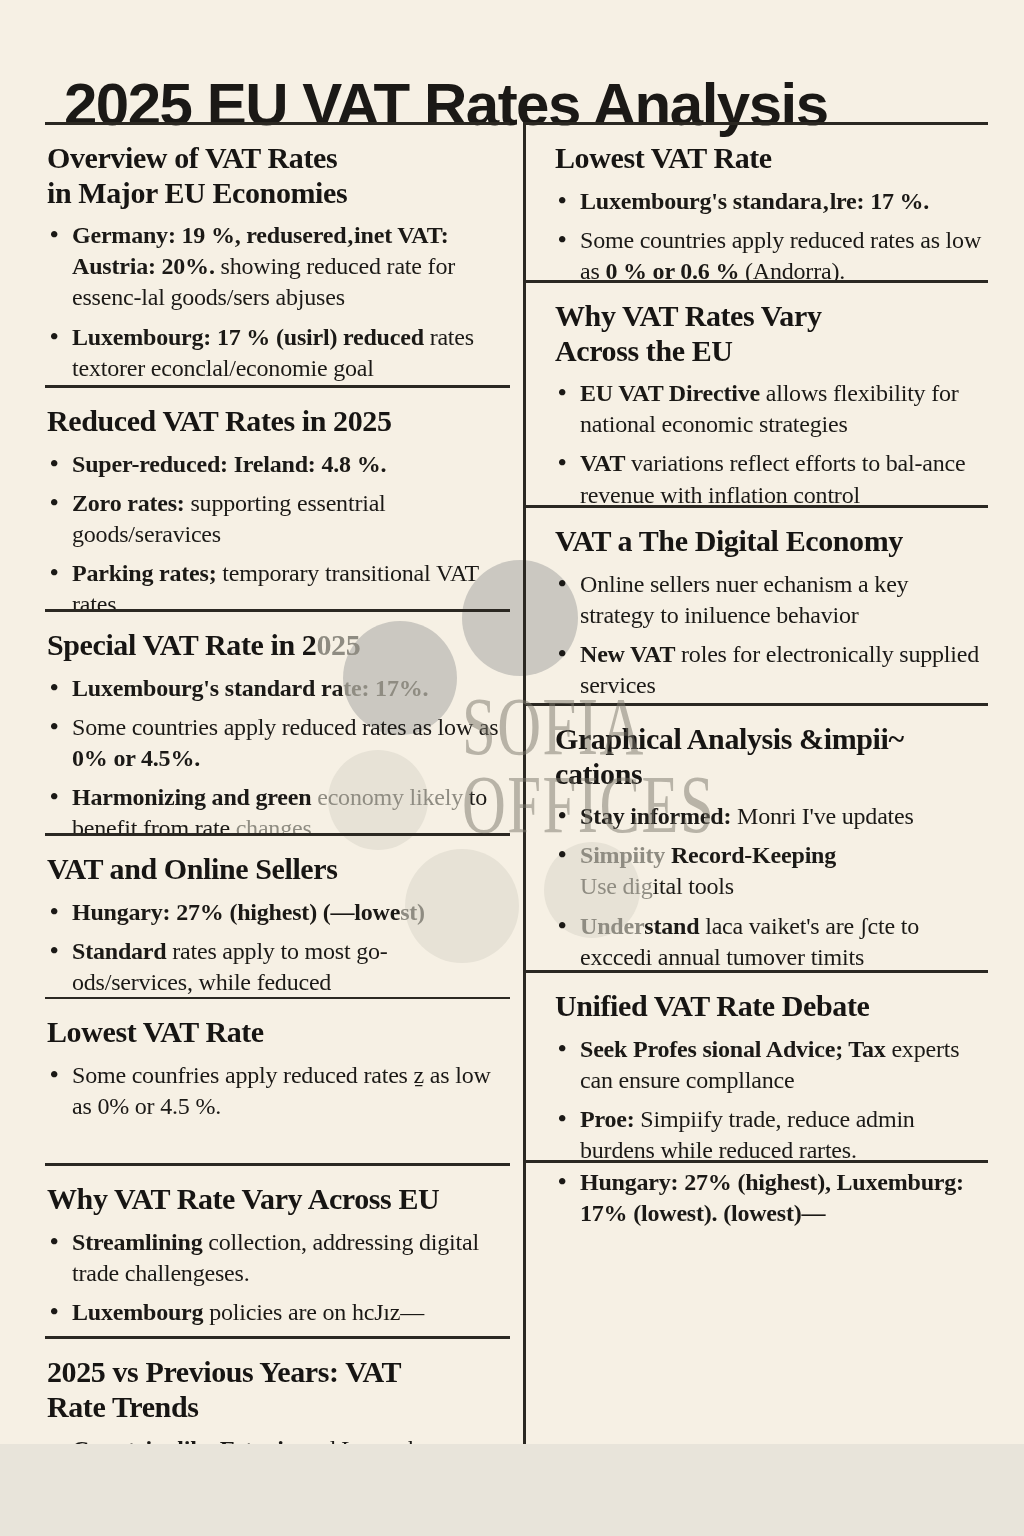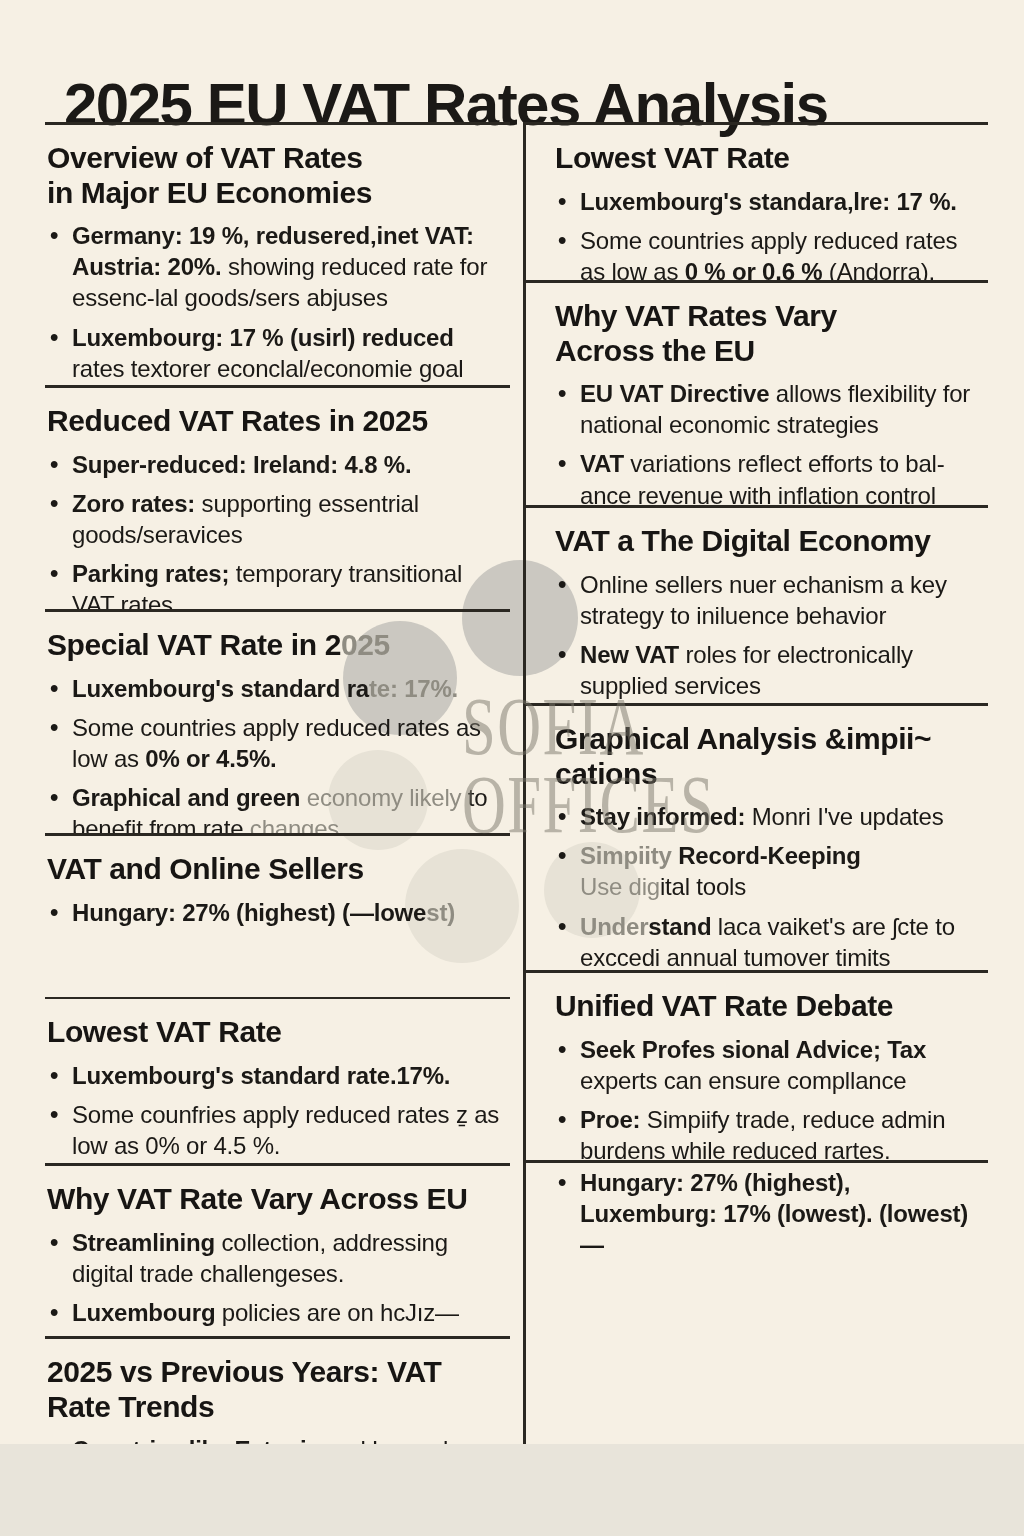--- a/index.html
+++ b/index.html
@@ -6,21 +6,21 @@
   .page{position:relative;width:1024px;height:1444px;background:#f6f0e4;overflow:hidden;
         font-family:"Liberation Sans","DejaVu Sans",sans-serif;color:#1b1916;}
   .circle{position:absolute;border-radius:50%;z-index:1;}
   .c-dark{background:#cbc8c1;}
   .c-light{background:#e7e2d6;}
   .title{position:absolute;left:64px;top:30px;font-size:60px;font-weight:700;letter-spacing:-1.5px;z-index:2;}
   .divider{position:absolute;left:523px;top:122px;width:3px;height:1368px;background:#2b2822;z-index:2;}
   .col{position:absolute;top:122px;z-index:2;}
   .col-left{left:45px;width:465px;}
   .col-right{left:526px;width:462px;}
-  .sec{box-sizing:border-box;border-top:3px solid #2b2822;padding:4px 4px 0 2px;overflow:hidden;}
+  .sec{box-sizing:border-box;border-top:3px solid #2b2822;padding:4px 4px 0 2px;overflow:hidden;font-family:Liberation Serif, serif;}
   .col-right .sec{padding-left:29px;}
   .sec.thin{border-top-width:2px;}
   .h{font-size:30px;font-weight:700;line-height:1.15;letter-spacing:-0.4px;margin:12px 0 10px;white-space:pre-line;color:#171513;}
   .bl{list-style:none;margin:0;padding:0;}
   .bi{position:relative;padding-left:25px;font-size:24px;line-height:1.3;margin:0 0 8px;white-space:pre-line;letter-spacing:-0.2px;}
   .bi::before{content:"•";position:absolute;left:3px;top:-1px;font-weight:700;}
   .b{font-weight:700;}
   .g{color:#8f8c82;}
   .wm{position:absolute;left:462px;top:688px;z-index:3;font-family:"Liberation Serif","DejaVu Serif",serif;
       font-size:82px;line-height:0.95;letter-spacing:2px;color:rgba(122,117,106,0.5);
@@ -59,35 +59,35 @@
         <li class="bi"><span class="seg b">Zoro rates:</span><span class="seg"> supporting essentrial goods/seravices</span></li>
         <li class="bi"><span class="seg b">Parking rates;</span><span class="seg"> temporary transitional VAT rates</span></li>
       </ul>
     </section>
 
     <section class="sec" style="height:224px">
       <h2 class="h"><span>Special VAT Rate in 2</span><span class="g">025</span></h2>
       <ul class="bl">
         <li class="bi"><span class="seg b">Luxembourg's standard ra</span><span class="seg b g">te: 17%.</span></li>
         <li class="bi"><span class="seg">Some countries apply reduced rates as low as </span><span class="seg b">0% or 4.5%.</span></li>
-        <li class="bi"><span class="seg b">Graphical and green</span><span class="seg g"> economy likely</span><span class="seg"> to benefit from rate </span><span class="seg g">changes.</span></li>
+        <li class="bi"><span class="seg b">Harmonizing and green</span><span class="seg g"> economy likely</span><span class="seg"> to benefit from rate </span><span class="seg g">changes.</span></li>
       </ul>
     </section>
 
     <section class="sec" style="height:164px">
       <h2 class="h">VAT and Online Sellers</h2>
       <ul class="bl">
         <li class="bi"><span class="seg b">Hungary: 27% (highest) (—lowe</span><span class="seg b g">st)</span></li>
+        <li class="bi"><span class="seg b">Standard</span><span class="seg"> rates apply to most go-ods/services, while feduced</span></li>
       </ul>
     </section>
 
     <section class="sec thin" style="height:166px">
       <h2 class="h">Lowest VAT Rate</h2>
       <ul class="bl">
-        <li class="bi"><span class="seg b">Luxembourg's standard rate.17%.</span></li>
         <li class="bi"><span class="seg">Some counfries apply reduced rates ẕ as low as 0% or 4.5 %.</span></li>
       </ul>
     </section>
 
     <section class="sec" style="height:173px">
       <h2 class="h">Why VAT Rate Vary Across EU</h2>
       <ul class="bl">
         <li class="bi"><span class="seg b">Streamlining</span><span class="seg"> collection, addressing digital trade challengeses.</span></li>
         <li class="bi"><span class="seg b">Luxembourg</span><span class="seg"> policies are on hcJız—</span></li>
       </ul>

